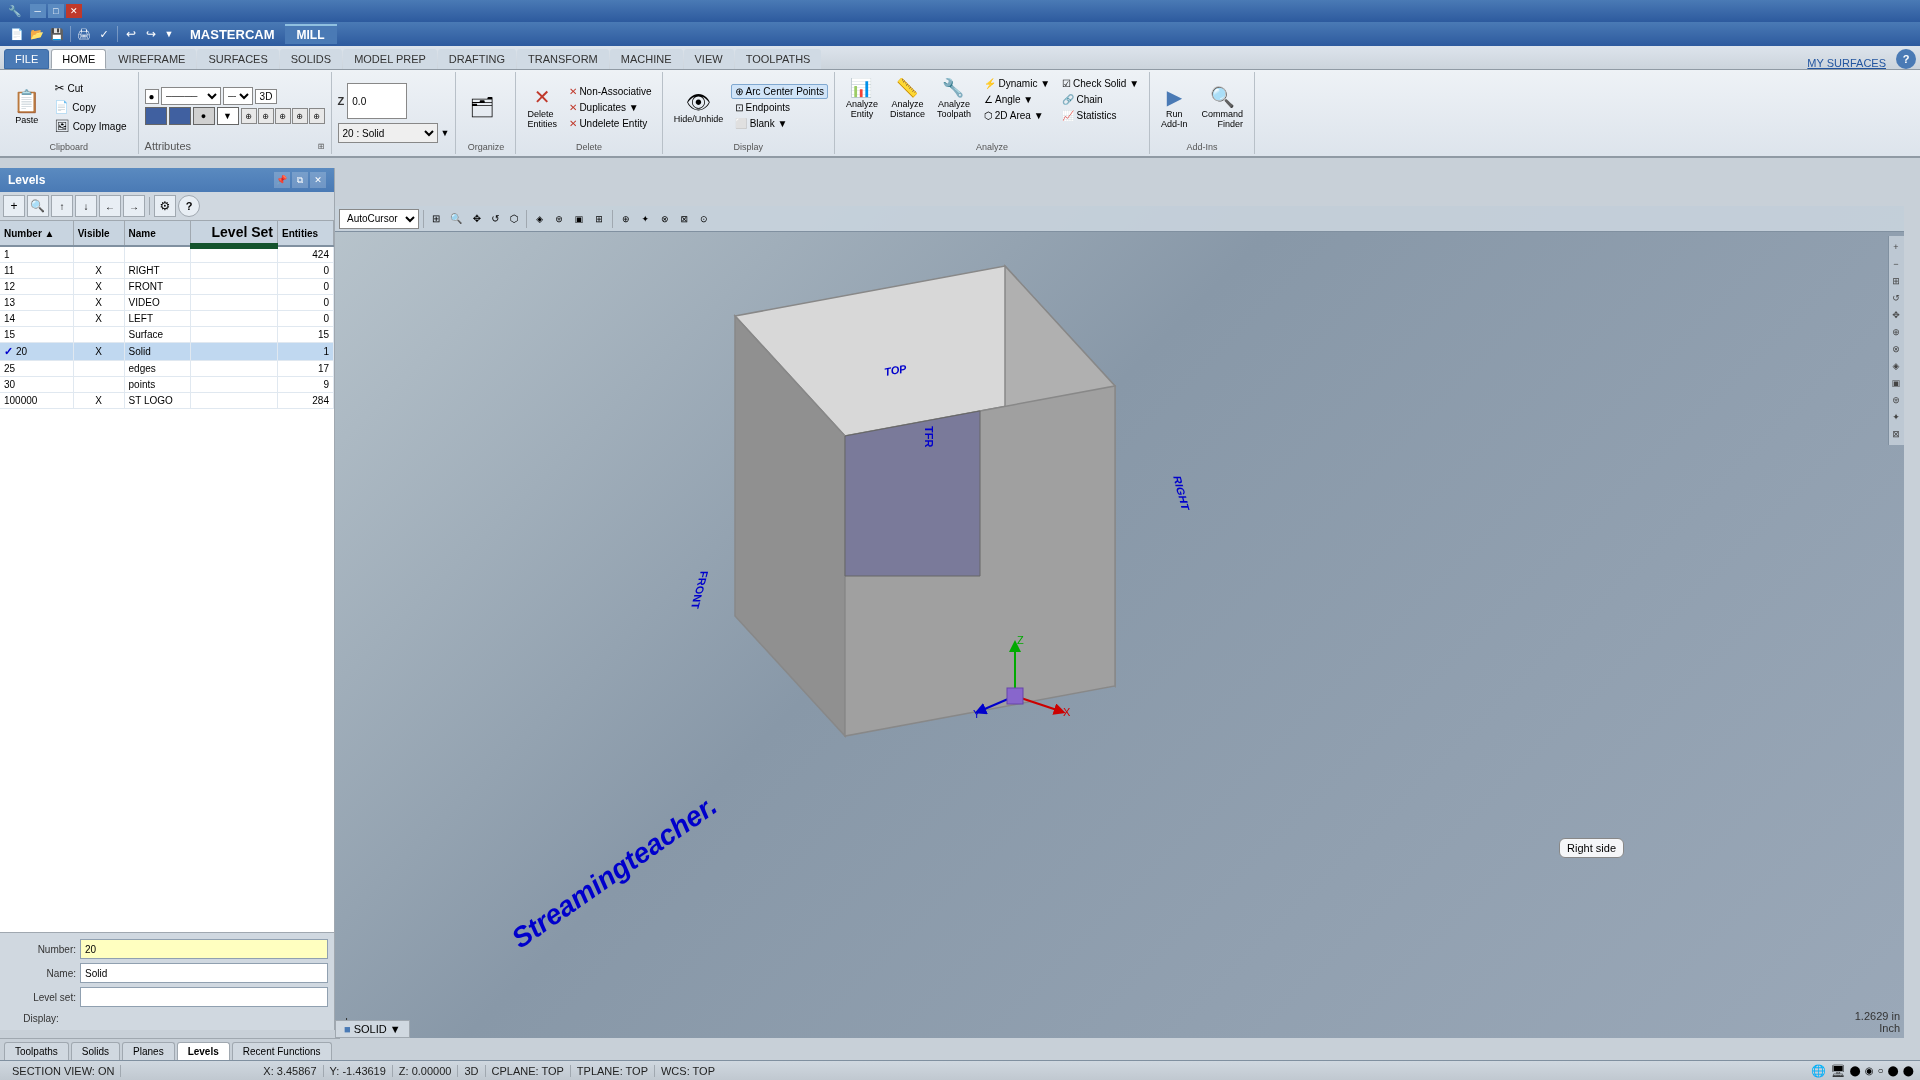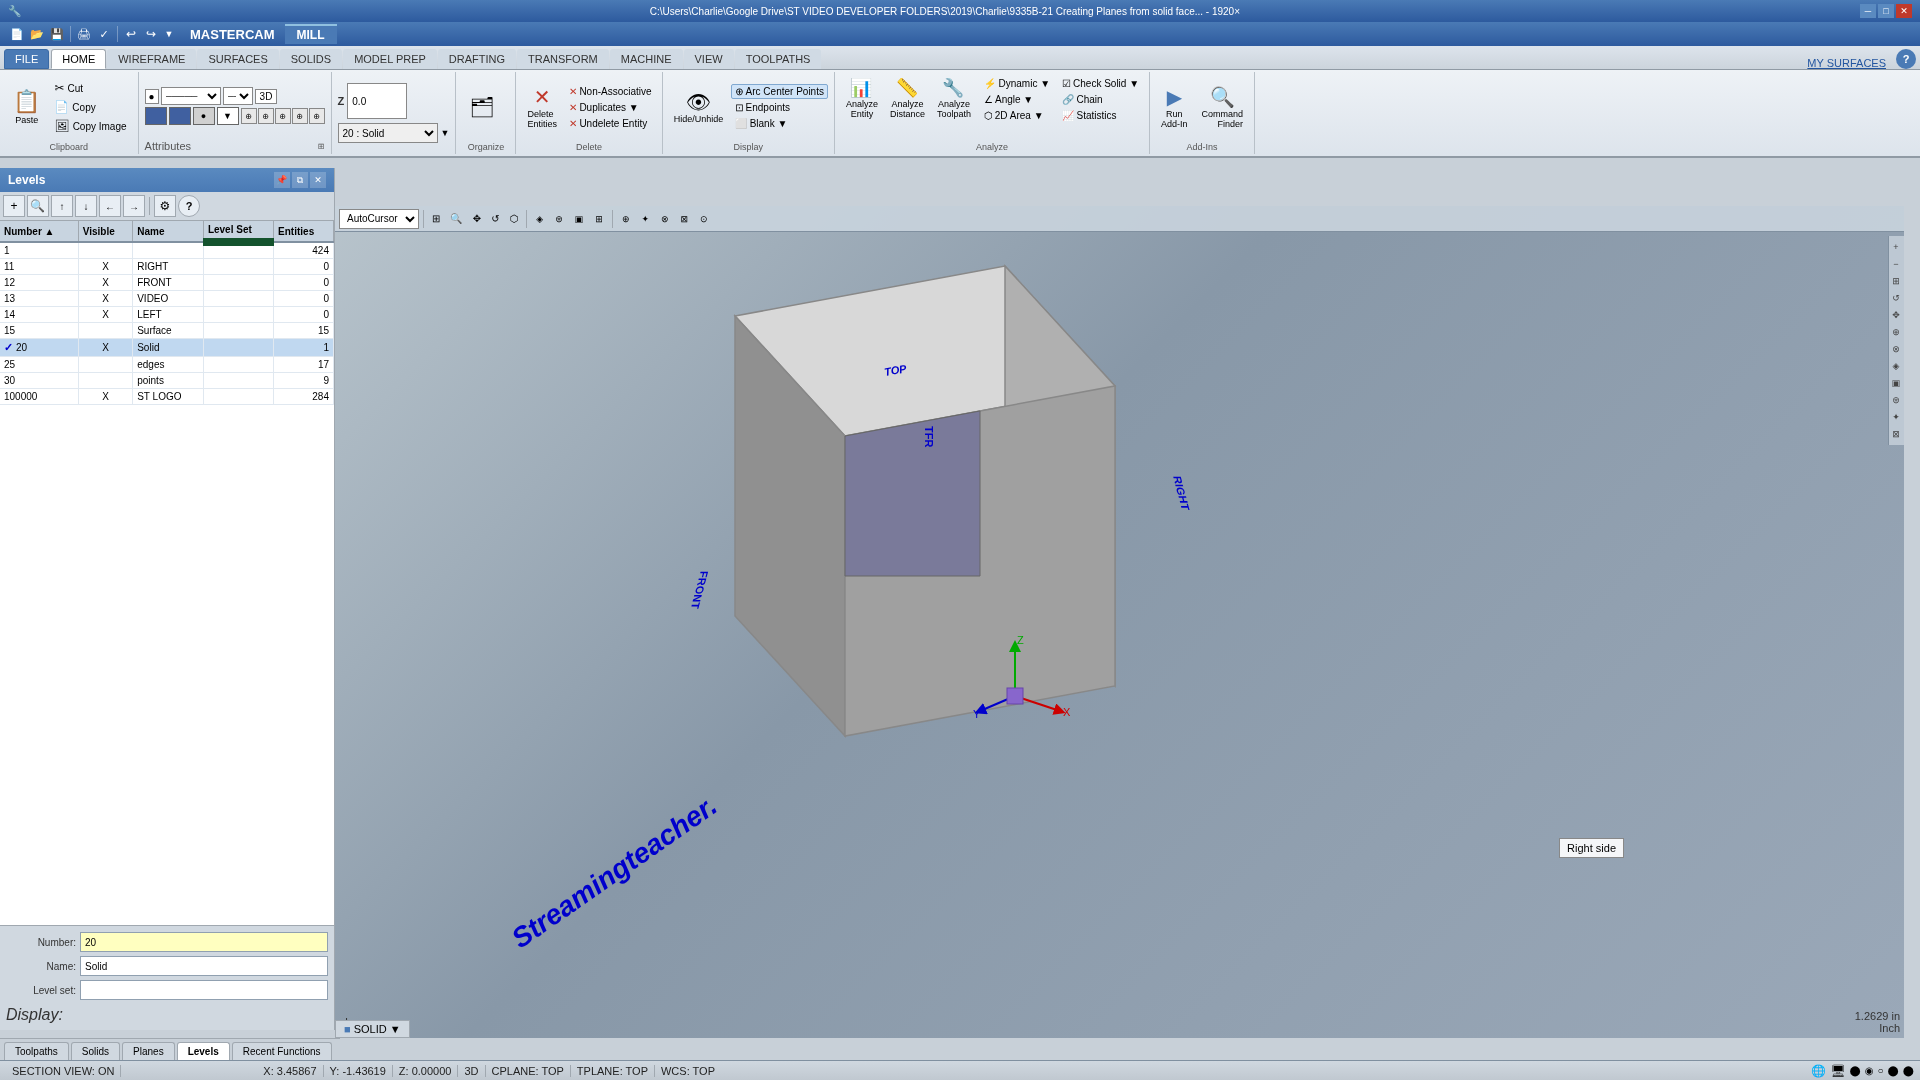--- a/index.html
+++ b/index.html
@@ -220,21 +220,20 @@
       cursor: pointer;
       border: 1px solid transparent;
       border-radius: 2px;
     }
   </style>
 </head>
 <body>
 
 <div id="titlebar">
   <span style="font-size:11px; color:white; padding-right:8px;">🔧</span>
-  <span style="flex:1; text-align:center; font-size:10px; overflow:hidden; white-space:nowrap; text-overflow:ellipsis;">C:\Users\Charlie\Google Drive\ST VIDEO DEVELOPER FOLDERS\2019\Charlie\9335B-21 Creating Planes from solid face...  -  1920×</span>
   <div style="display:flex; gap:2px;">
     <button class="win-btn win-min" style="width:16px;height:14px;border:none;background:#5a8ac0;color:white;font-size:9px;cursor:pointer;">─</button>
     <button class="win-btn win-max" style="width:16px;height:14px;border:none;background:#5a8ac0;color:white;font-size:9px;cursor:pointer;">□</button>
     <button class="win-btn win-close" style="width:16px;height:14px;border:none;background:#c0392b;color:white;font-size:9px;cursor:pointer;">✕</button>
   </div>
 </div>
 
 <div id="quick-access" style="height:24px; background:linear-gradient(to bottom,#4a7ab5,#2d5a9e); display:flex; align-items:center; padding:0 8px; gap:2px;">
   <button class="qa-btn" style="width:18px;height:18px;border:none;background:transparent;color:white;cursor:pointer;font-size:11px;">📄</button>
   <button class="qa-btn" style="width:18px;height:18px;border:none;background:transparent;color:white;cursor:pointer;font-size:11px;">📂</button>
@@ -490,21 +489,21 @@
     <button class="lvl-tb-btn" style="width:22px;height:22px;border:1px solid #a0a8b0;background:#e8eef4;cursor:pointer;font-size:11px; font-weight:bold; border-radius:50%;">?</button>
   </div>
 
   <div id="levels-table" style="flex:1; overflow-y:auto; background:white;">
     <table style="width:100%; border-collapse:collapse;">
       <thead>
         <tr style="background:#c8d4e0;">
           <th style="padding:3px 4px; text-align:left; font-size:10px; font-weight:600; border-right:1px solid #a0a8b0; border-bottom:2px solid #8090a0; cursor:pointer;">Number ▲</th>
           <th style="padding:3px 4px; text-align:left; font-size:10px; font-weight:600; border-right:1px solid #a0a8b0; border-bottom:2px solid #8090a0; cursor:pointer;">Visible</th>
           <th style="padding:3px 4px; text-align:left; font-size:10px; font-weight:600; border-right:1px solid #a0a8b0; border-bottom:2px solid #8090a0; cursor:pointer;">Name</th>
-          <th style="padding:3px 4px; text-align:left; font-size:10px; font-weight:600; border-right:1px solid #a0a8b0; border-bottom:8px solid #14532d; cursor:pointer;">Level Set</th>
+          <th style="padding:3px 4px; text-align:right; font-size:14px; font-weight:600; border-right:1px solid #a0a8b0; border-bottom:6px solid #14532d; cursor:pointer;">Level Set</th>
           <th style="padding:3px 4px; text-align:left; font-size:10px; font-weight:600; border-bottom:2px solid #8090a0; cursor:pointer;">Entities</th>
         </tr>
       </thead>
       <tbody id="levels-tbody">
       <tr>
             <td style="padding: 2px 4px; font-size: 10px; border-right: 1px solid rgb(224, 232, 240);">1</td>
             <td style="padding: 2px 4px; font-size: 10px; border-right: 1px solid rgb(224, 232, 240); text-align: center;"></td>
             <td style="padding: 2px 4px; font-size: 10px; border-right: 1px solid rgb(224, 232, 240);"></td>
             <td style="padding: 2px 4px; font-size: 10px; border-right: 1px solid rgb(224, 232, 240);"></td>
             <td style="padding: 2px 4px; font-size: 10px; text-align: right;">424</td>
@@ -583,21 +582,21 @@
     </div>
     <div style="display:flex; align-items:center; margin-bottom:4px; gap:4px;">
       <span style="width:70px; font-size:10px; color:#333; text-align:right; flex-shrink:0;">Name:</span>
       <input type="text" style="flex: 1 1 0%; height: 20px; border: 1px solid rgb(144, 160, 176); background: white; padding: 0px 4px; font-size: 10px;" value="Solid">
     </div>
     <div style="display:flex; align-items:center; margin-bottom:4px; gap:4px;">
       <span style="width:70px; font-size:10px; color:#333; text-align:right; flex-shrink:0;">Level set:</span>
       <input type="text" style="flex: 1 1 0%; height: 20px; border: 1px solid rgb(144, 160, 176); background: white; padding: 0px 4px; font-size: 10px;" value="">
     </div>
     <div style="display:flex; align-items:flex-start; gap:4px;">
-      <span style="width:70px; font-size:16px; color:#333; text-align:left; flex-shrink:0; padding-top:2px;font-style:italic;">Display:</span>
+      <span style="width:70px; font-size:10px; color:#333; text-align:center; flex-shrink:0; padding-top:2px;">Display:</span>
     </div>
   </div>
 </div>
 
 <div id="bottom-tabs" style="position:absolute; bottom:20px; left:0; width:340px; height:22px; background:#c8d0d8; border-top:1px solid #a0a8b0; display:flex; align-items:flex-end; padding:0 4px;">
   <div class="bottom-tab" style="padding:3px 10px; cursor:pointer; font-size:10px; border:1px solid #a0a8b0; border-bottom:none; border-radius:3px 3px 0 0; background:#d0d8e0; margin-right:2px;">Toolpaths</div>
   <div class="bottom-tab" style="padding:3px 10px; cursor:pointer; font-size:10px; border:1px solid #a0a8b0; border-bottom:none; border-radius:3px 3px 0 0; background:#d0d8e0; margin-right:2px;">Solids</div>
   <div class="bottom-tab" style="padding:3px 10px; cursor:pointer; font-size:10px; border:1px solid #a0a8b0; border-bottom:none; border-radius:3px 3px 0 0; background:#d0d8e0; margin-right:2px;">Planes</div>
   <div class="bottom-tab active" style="padding:3px 10px; cursor:pointer; font-size:10px; border:1px solid #a0a8b0; border-bottom:none; border-radius:3px 3px 0 0; background:white; font-weight:600; margin-right:2px;">Levels</div>
   <div class="bottom-tab" style="padding:3px 10px; cursor:pointer; font-size:10px; border:1px solid #a0a8b0; border-bottom:none; border-radius:3px 3px 0 0; background:#d0d8e0; margin-right:2px;">Recent Functions</div>
@@ -670,21 +669,21 @@
         <path d="M0,0 L6,3 L0,6 Z" fill="#cc0000"></path>
       </marker>
       <marker id="arrow-blue" markerWidth="6" markerHeight="6" refX="3" refY="3" orient="auto">
         <path d="M0,0 L6,3 L0,6 Z" fill="#0000cc"></path>
       </marker>
     </defs>
   </svg>
 
   <div style="position:absolute; bottom:80px; left:180px; font-size:28px; font-weight:bold; font-style:italic; color:#0000cc; transform:rotate(-35deg); transform-origin:left center; white-space:nowrap; font-family:Arial;">Streamingteacher.</div>
 
-  <div style="position:absolute; bottom:180px; right:280px; background:rgba(255,255,255,0.9); padding:3px 7px; border:1px solid #888; font-size:11px; border-radius:0;">
+  <div style="position:absolute; bottom:180px; right:280px; background:rgba(255,255,255,0.9); padding:3px 7px; border:1px solid #888; font-size:11px; border-radius:6px;">
     <span>Right side</span>
   </div>
 
   <div style="position:absolute; bottom:10px; left:10px; font-size:11px; color:#333; font-weight:500;">
     <span>Iso</span>
   </div>
 
   <div style="position:absolute; bottom:0; left:0; background:#d0d8e0; border:1px solid #a0a8b0; padding:2px 8px; font-size:10px; display:flex; align-items:center; gap:3px;">
     <span style="color:#4a7ab5;">■</span>
     <span>SOLID</span>

